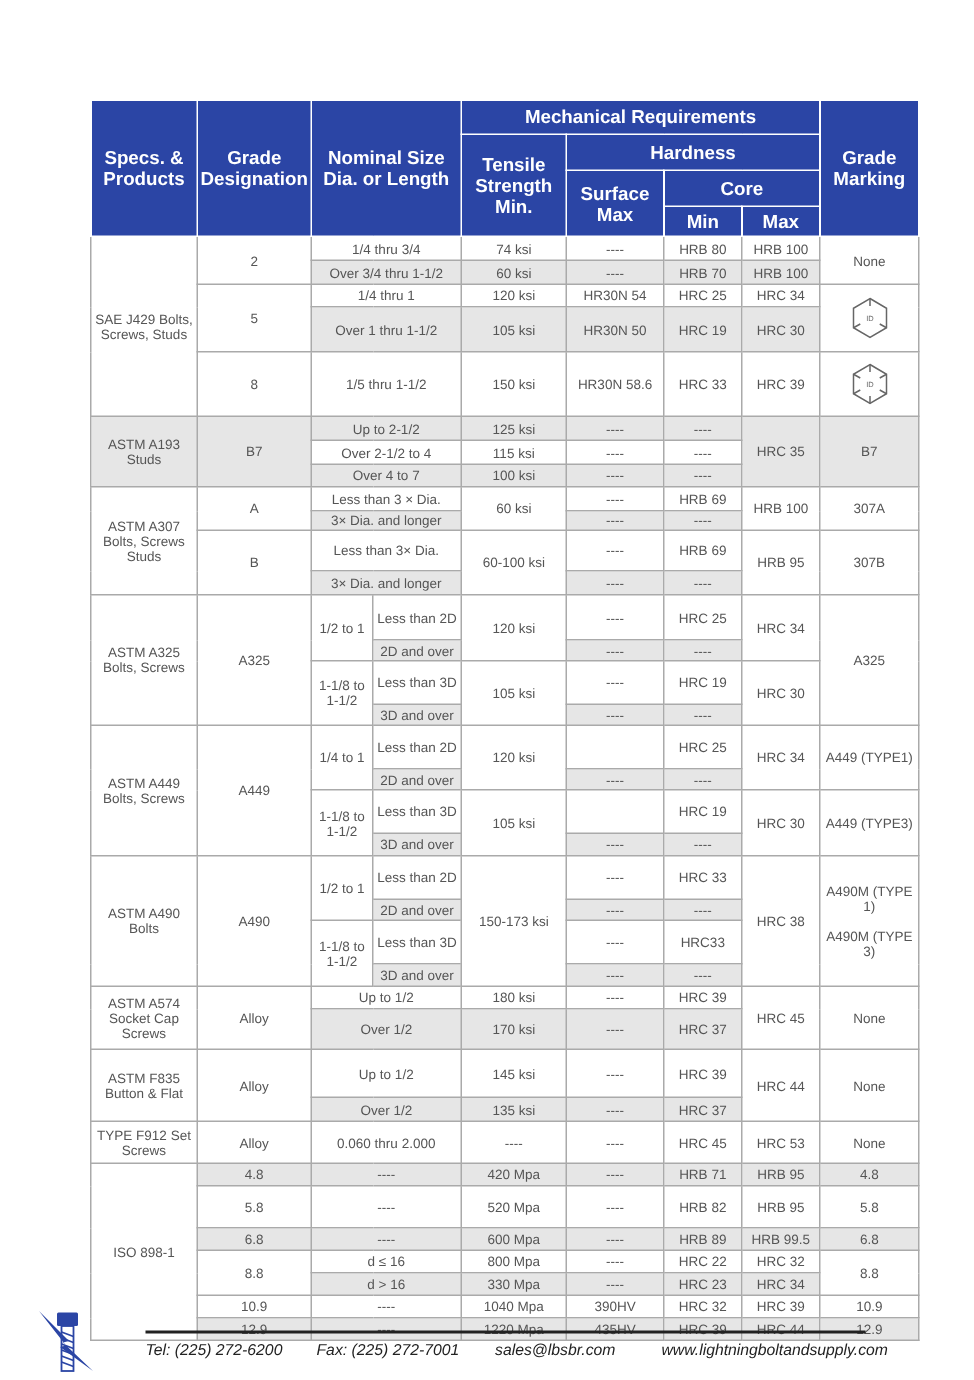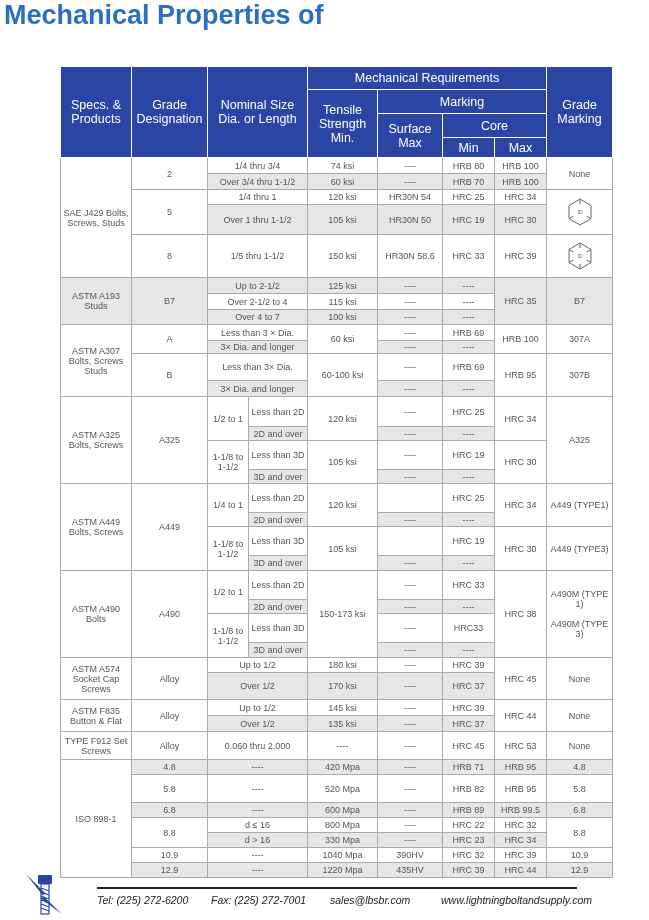--- a/index.html
+++ b/index.html
@@ -2,35 +2,34 @@
 <html><head>
 <meta charset="utf-8">
 <style>
   html,body{margin:0;padding:0;background:#fff;}
   body{width:649px;height:920px;position:relative;overflow:hidden;font-family:"Liberation Sans",sans-serif;}
   .title{position:absolute;left:4px;top:2px;margin:0;font-family:"Liberation Sans",sans-serif;font-weight:bold;font-size:27px;line-height:27px;}
   .title .l1{color:#2a6fc0;display:block;}
   .title .l2{color:#1f4e98;display:block;}
   table.props{position:absolute;left:60px;top:66px;border-collapse:collapse;table-layout:fixed;width:552px;}
   table.props td, table.props th{padding:0;text-align:center;vertical-align:middle;font-size:9px;color:#555;line-height:10px;overflow:hidden;}
-  table.props th{background:#2b45a5;color:#fff;font-weight:normal;font-size:12.5px;line-height:14px;border:1px solid #fff;}
+  table.props th{background:#2b45a5;color:#fff;font-weight:bold;font-size:12.5px;line-height:14px;border:1px solid #fff;}
   table.props td{border:1px solid #aaa;}
   td.g{background:#e6e6e6;}
   .bt{border-top:1.5px solid #333 !important;}
   svg.hex{display:block;margin:0 auto;}
   .footer-line{position:absolute;left:97px;top:887px;width:480px;height:2px;background:#222;}
   .footer{position:absolute;left:97px;top:894px;width:500px;font-family:"Liberation Sans",sans-serif;font-style:italic;font-size:10.5px;color:#222;}
   .footer span{position:absolute;white-space:nowrap;}
   .logo{position:absolute;left:22px;top:872px;}
 </style>
 </head>
 <body>
 
 <h1 class="title">
-  <span class="l1">Mechanical Properties of</span>
 </h1>
 
 <table class="props">
   <colgroup>
     <col style="width:71px">
       <col style="width:76px">
       <col style="width:41px">
       <col style="width:59px">
     <col style="width:70px">
       <col style="width:65px">
@@ -41,21 +40,21 @@
   <thead>
     <tr style="height:23px">
       <th rowspan="4">Specs. &amp; Products</th>
       <th rowspan="4">Grade Designation</th>
       <th rowspan="4" colspan="2">Nominal Size Dia. or Length</th>
       <th colspan="4">Mechanical Requirements</th>
       <th rowspan="4">Grade Marking</th>
     </tr>
     <tr style="height:24px">
       <th rowspan="3">Tensile Strength Min.</th>
-      <th colspan="3">Marking</th>
+      <th colspan="3">Hardness</th>
     </tr>
     <tr style="height:24px">
       <th rowspan="2">Surface Max</th>
       <th colspan="2">Core</th>
     </tr>
     <tr style="height:20px">
       <th>Min</th>
       <th>Max</th>
     </tr>
   </thead>
@@ -279,21 +278,21 @@
       <td rowspan="2" class="bt">HRC 45</td>
       <td rowspan="2" class="bt">None</td>
     </tr>
     <tr style="height:27px">
       <td colspan="2" class="g">Over 1/2</td>
       <td class="g">170 ksi</td>
       <td class="g">----</td>
       <td class="g">HRC 37</td>
     </tr>
 
-    <tr style="height:16px">
+    <tr style="height:32px">
       <td rowspan="2" class="bt">ASTM F835 Button &amp; Flat</td>
       <td rowspan="2" class="bt">Alloy</td>
       <td colspan="2" class="bt">Up to 1/2</td>
       <td class="bt">145 ksi</td>
       <td class="bt">----</td>
       <td class="bt">HRC 39</td>
       <td rowspan="2" class="bt">HRC 44</td>
       <td rowspan="2" class="bt">None</td>
     </tr>
     <tr style="height:16px">

